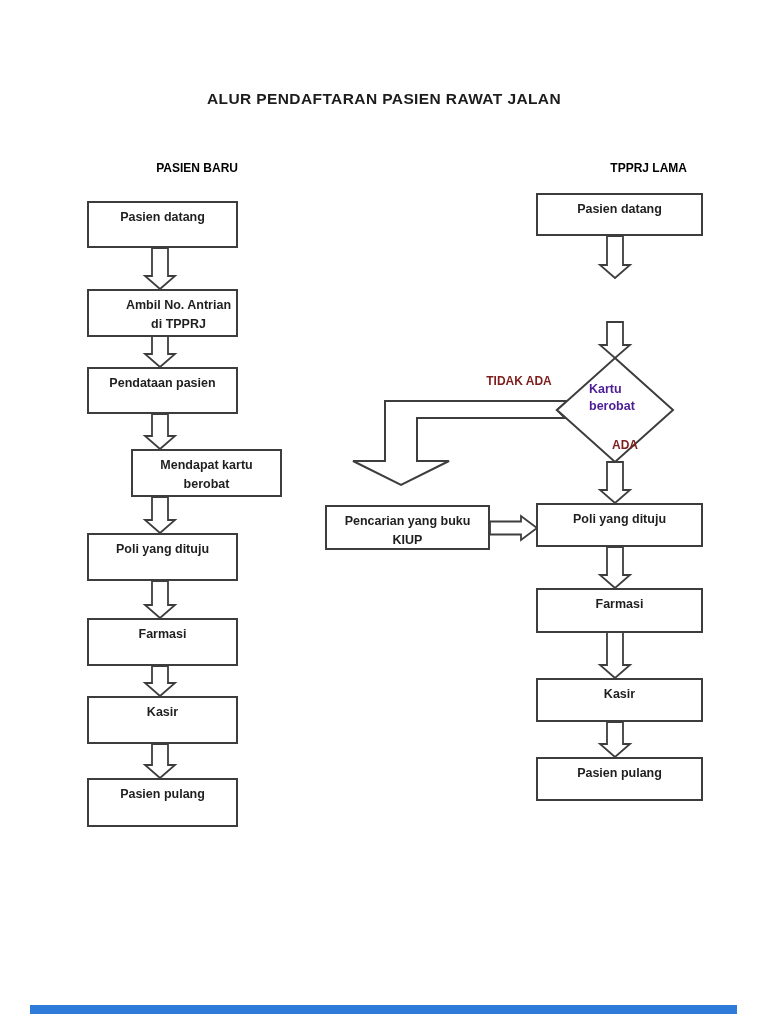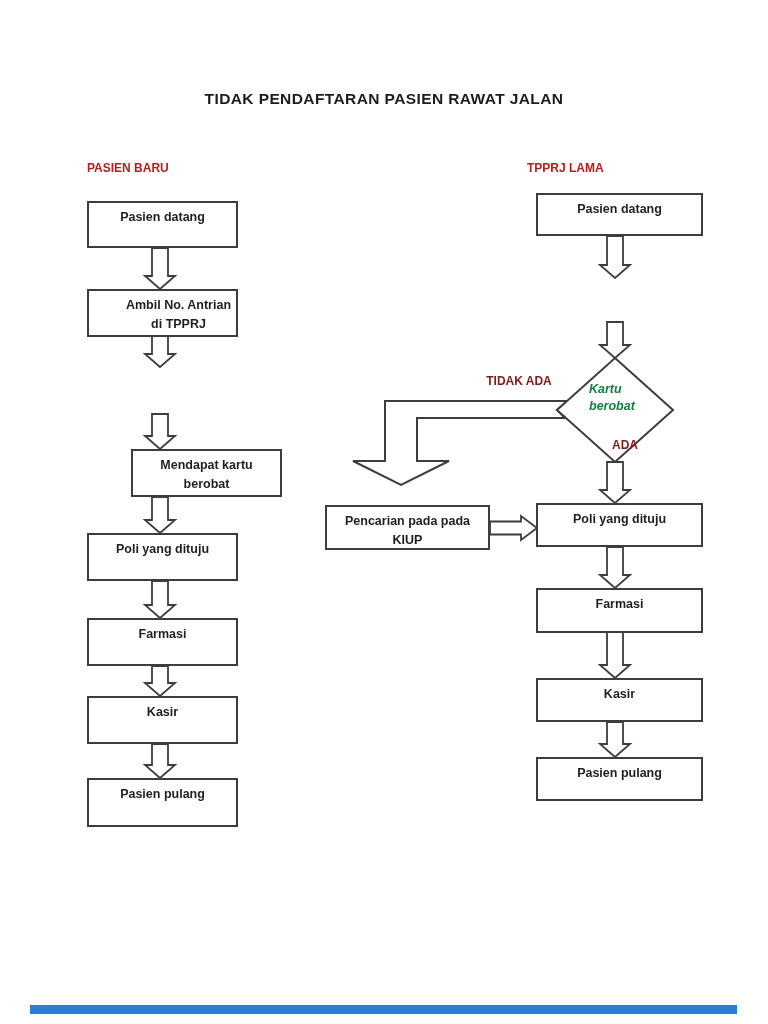--- a/index.html
+++ b/index.html
@@ -13,21 +13,21 @@
   }
   .title{
     position:absolute;top:90px;left:0;width:768px;
     text-align:center;
     font-size:15.5px;font-weight:700;letter-spacing:0.4px;
     color:#1c1c1c;
   }
   .col-header{
     position:absolute;
     font-size:12px;font-weight:700;
-    text-align:left;color:#b91c1c;
+    text-align:right;color:#000000;
     white-space:nowrap;
   }
   .col-header.left{left:87px;width:151px;top:161px;}
   .col-header.right{left:527px;width:160px;top:161px;}
   .fbox{
     position:absolute;
     box-sizing:border-box;
     border:2px solid #3d3d3d;
     background:#ffffff;
     text-align:center;
@@ -37,21 +37,21 @@
     padding-top:5px;
   }
   .svg-layer{
     position:absolute;inset:0;
     width:768px;height:1024px;
   }
   .diamond-label{
     position:absolute;left:589px;top:381px;width:74px;
     text-align:left;
     font-size:12.5px;font-weight:700;line-height:1.35;
-    white-space:pre-line;color:#15803d;font-style:italic;
+    white-space:pre-line;color:#4c1d95;
   }
   .branch-label{
     position:absolute;
     font-size:12px;font-weight:700;color:#7f1d1d;
     white-space:nowrap;
   }
   .branch-no{left:483px;top:374px;width:72px;text-align:center;}
   .branch-yes{left:612px;top:438px;}
   .footer-bar{
     position:absolute;left:30px;top:1005px;width:707px;height:9px;
@@ -74,42 +74,43 @@
       <polygon points="152,744 168,744 168,765 175,765 160,778 145,765 152,765" fill="#ffffff" stroke="#3d3d3d" stroke-width="1.8" stroke-linejoin="miter"></polygon>
       <polygon points="607,236 623,236 623,265 630,265 615,278 600,265 607,265" fill="#ffffff" stroke="#3d3d3d" stroke-width="1.8" stroke-linejoin="miter"></polygon>
       <polygon points="607,322 623,322 623,345 630,345 615,358 600,345 607,345" fill="#ffffff" stroke="#3d3d3d" stroke-width="1.8" stroke-linejoin="miter"></polygon>
       <polygon points="607,462 623,462 623,490 630,490 615,503 600,490 607,490" fill="#ffffff" stroke="#3d3d3d" stroke-width="1.8" stroke-linejoin="miter"></polygon>
       <polygon points="607,547 623,547 623,575 630,575 615,588 600,575 607,575" fill="#ffffff" stroke="#3d3d3d" stroke-width="1.8" stroke-linejoin="miter"></polygon>
       <polygon points="607,632 623,632 623,665 630,665 615,678 600,665 607,665" fill="#ffffff" stroke="#3d3d3d" stroke-width="1.8" stroke-linejoin="miter"></polygon>
       <polygon points="607,722 623,722 623,744 630,744 615,757 600,744 607,744" fill="#ffffff" stroke="#3d3d3d" stroke-width="1.8" stroke-linejoin="miter"></polygon>
       <polygon points="490,521.5 521,521.5 521,516 537,528 521,540 521,534.5 490,534.5" fill="#ffffff" stroke="#3d3d3d" stroke-width="1.8" stroke-linejoin="miter"></polygon>
     </svg>
 
-  <div class="title">TIDAK PENDAFTARAN PASIEN RAWAT JALAN</div>
+  <div class="title">ALUR PENDAFTARAN PASIEN RAWAT JALAN</div>
 
   <div class="col-header left">PASIEN BARU</div>
   <div class="col-header right">TPPRJ LAMA</div>
 
   <div class="fbox" style="left:87px;top:201px;width:151px;height:47px;">Pasien datang</div>
   <div class="fbox" style="left:87px;top:289px;width:151px;height:48px;padding-left:32px;">Ambil No. Antrian
 di TPPRJ</div>
+  <div class="fbox" style="left:87px;top:367px;width:151px;height:47px;">Pendataan pasien</div>
   <div class="fbox" style="left:87px;top:449px;width:151px;height:48px;margin-left:44px;">Mendapat kartu
 berobat</div>
   <div class="fbox" style="left:87px;top:533px;width:151px;height:48px;">Poli yang dituju</div>
   <div class="fbox" style="left:87px;top:618px;width:151px;height:48px;">Farmasi</div>
   <div class="fbox" style="left:87px;top:696px;width:151px;height:48px;">Kasir</div>
   <div class="fbox" style="left:87px;top:778px;width:151px;height:49px;">Pasien pulang</div>
 
   <div class="fbox" style="left:536px;top:193px;width:167px;height:43px;">Pasien datang</div>
   <div class="fbox" style="left:536px;top:503px;width:167px;height:44px;">Poli yang dituju</div>
   <div class="fbox" style="left:536px;top:588px;width:167px;height:45px;">Farmasi</div>
   <div class="fbox" style="left:536px;top:678px;width:167px;height:44px;">Kasir</div>
   <div class="fbox" style="left:536px;top:757px;width:167px;height:44px;">Pasien pulang</div>
 
-  <div class="fbox" style="left:325px;top:505px;width:165px;height:45px;">Pencarian pada pada
+  <div class="fbox" style="left:325px;top:505px;width:165px;height:45px;">Pencarian yang buku
 KIUP</div>
 
   <div class="diamond-label">Kartu
 berobat</div>
   <div class="branch-label branch-no">TIDAK ADA</div>
   <div class="branch-label branch-yes">ADA</div>
 
   <div class="footer-bar" style="background: rgb(47, 123, 217);"></div>
 </div>
 

